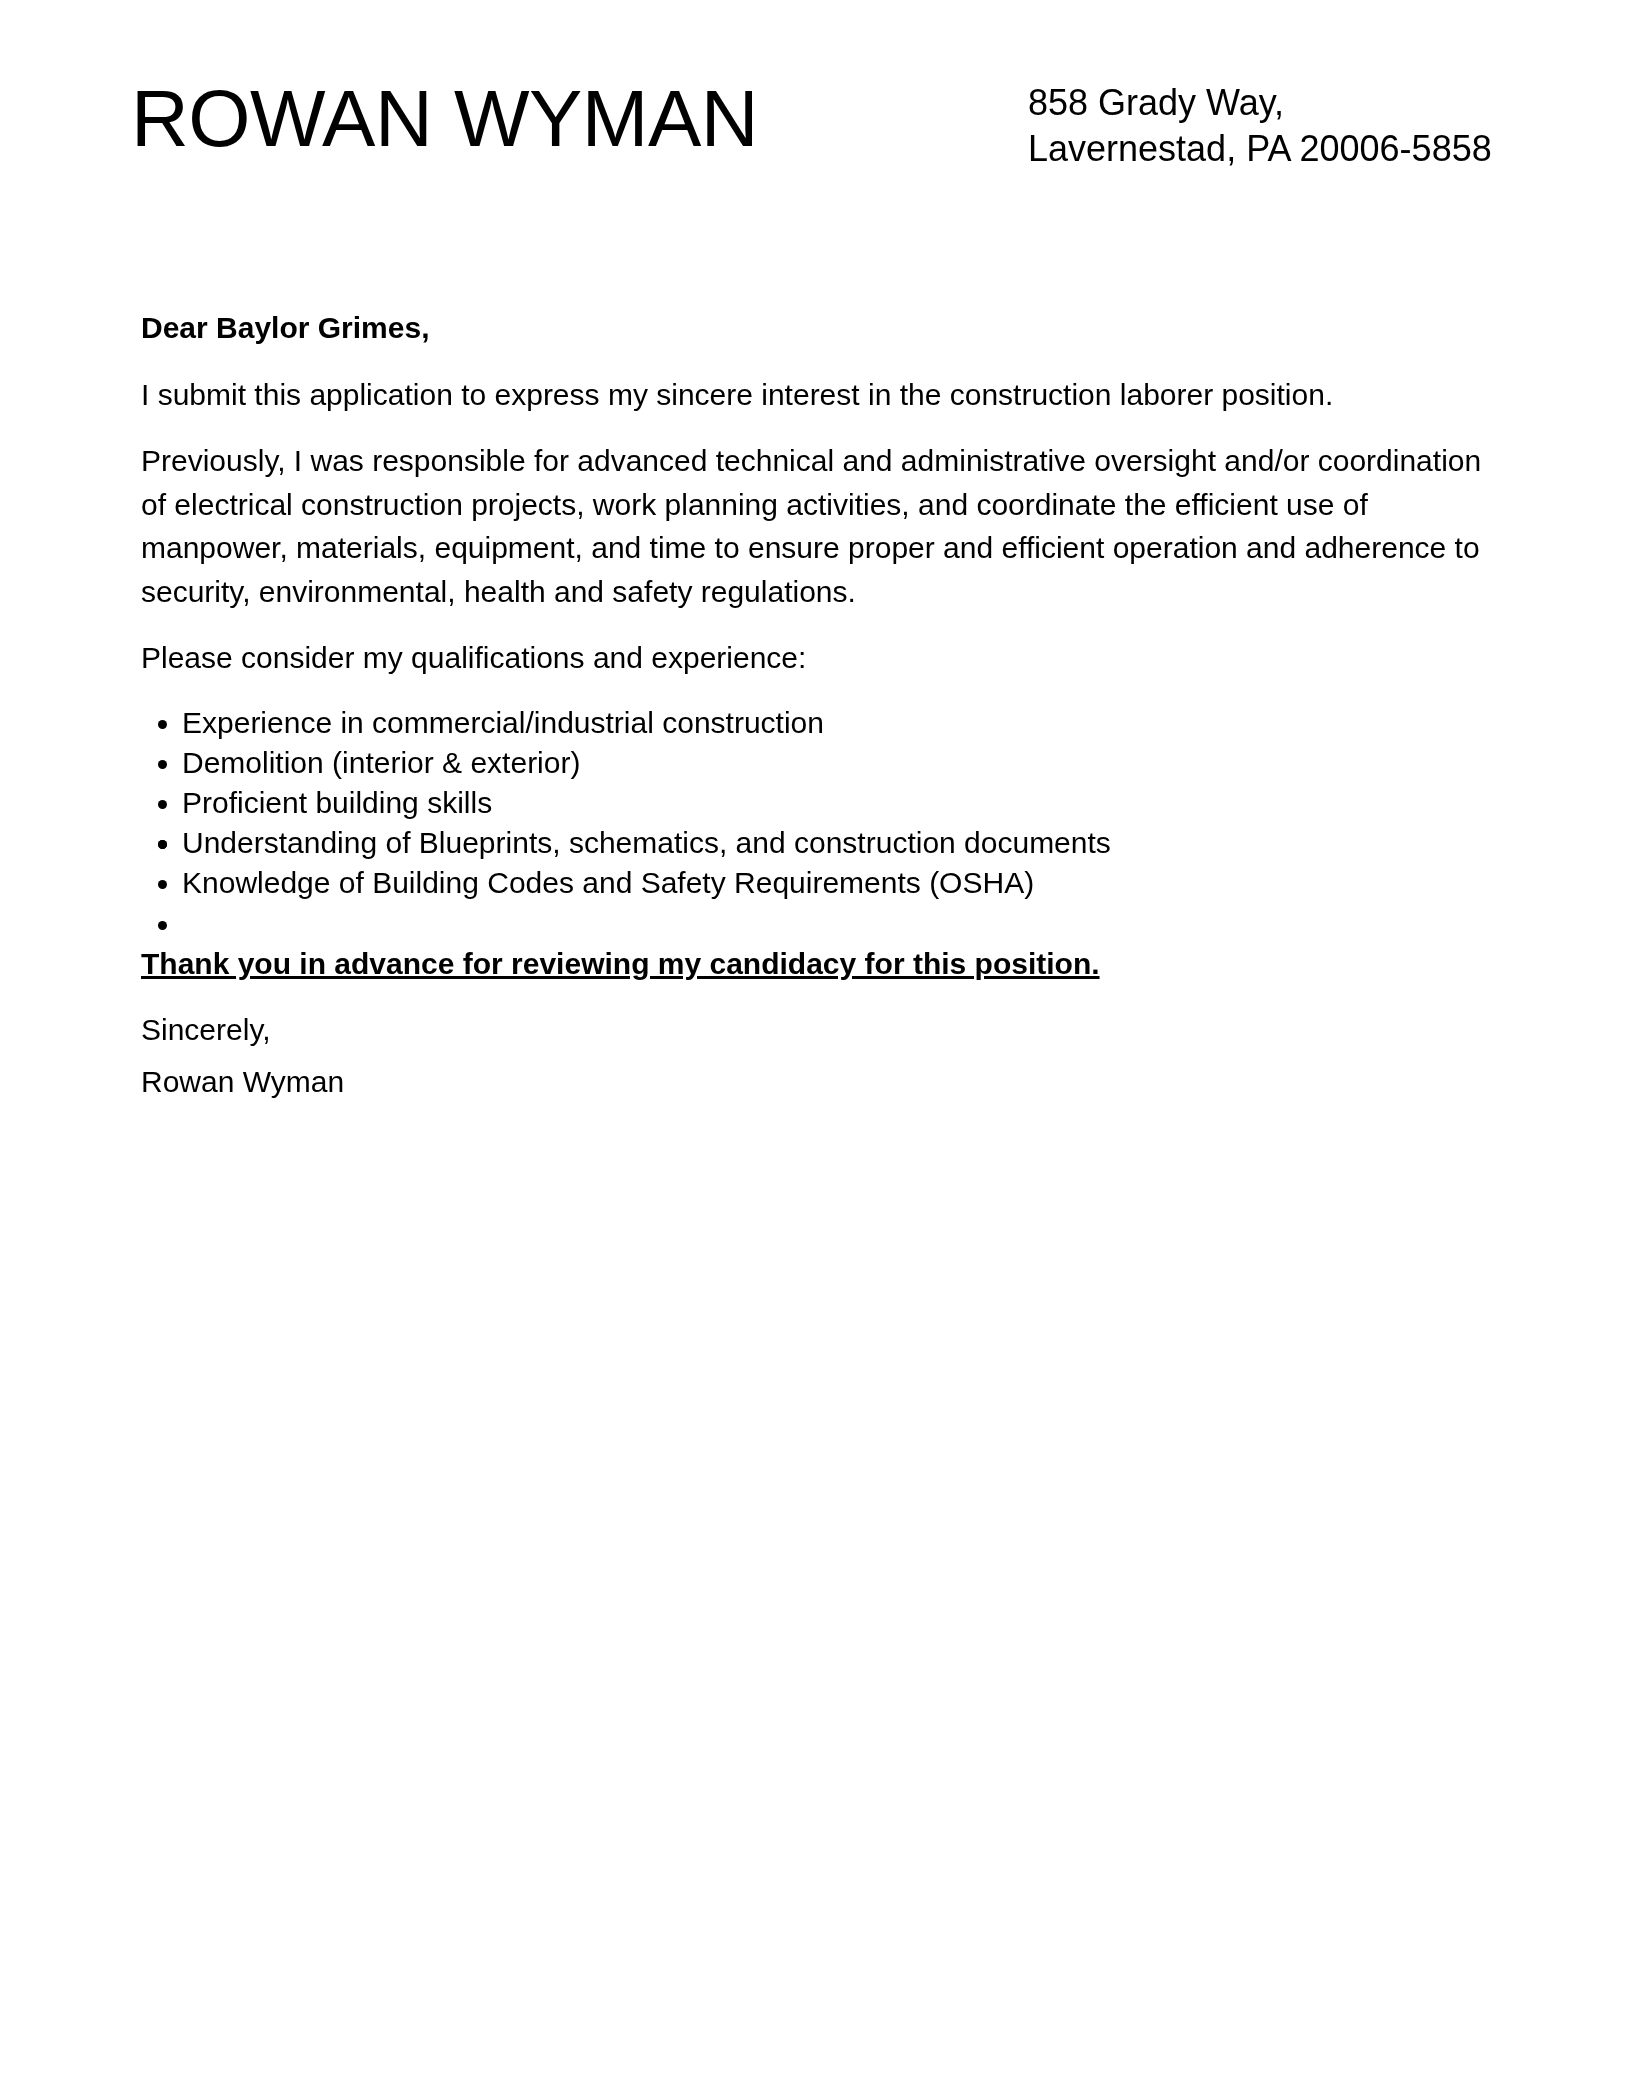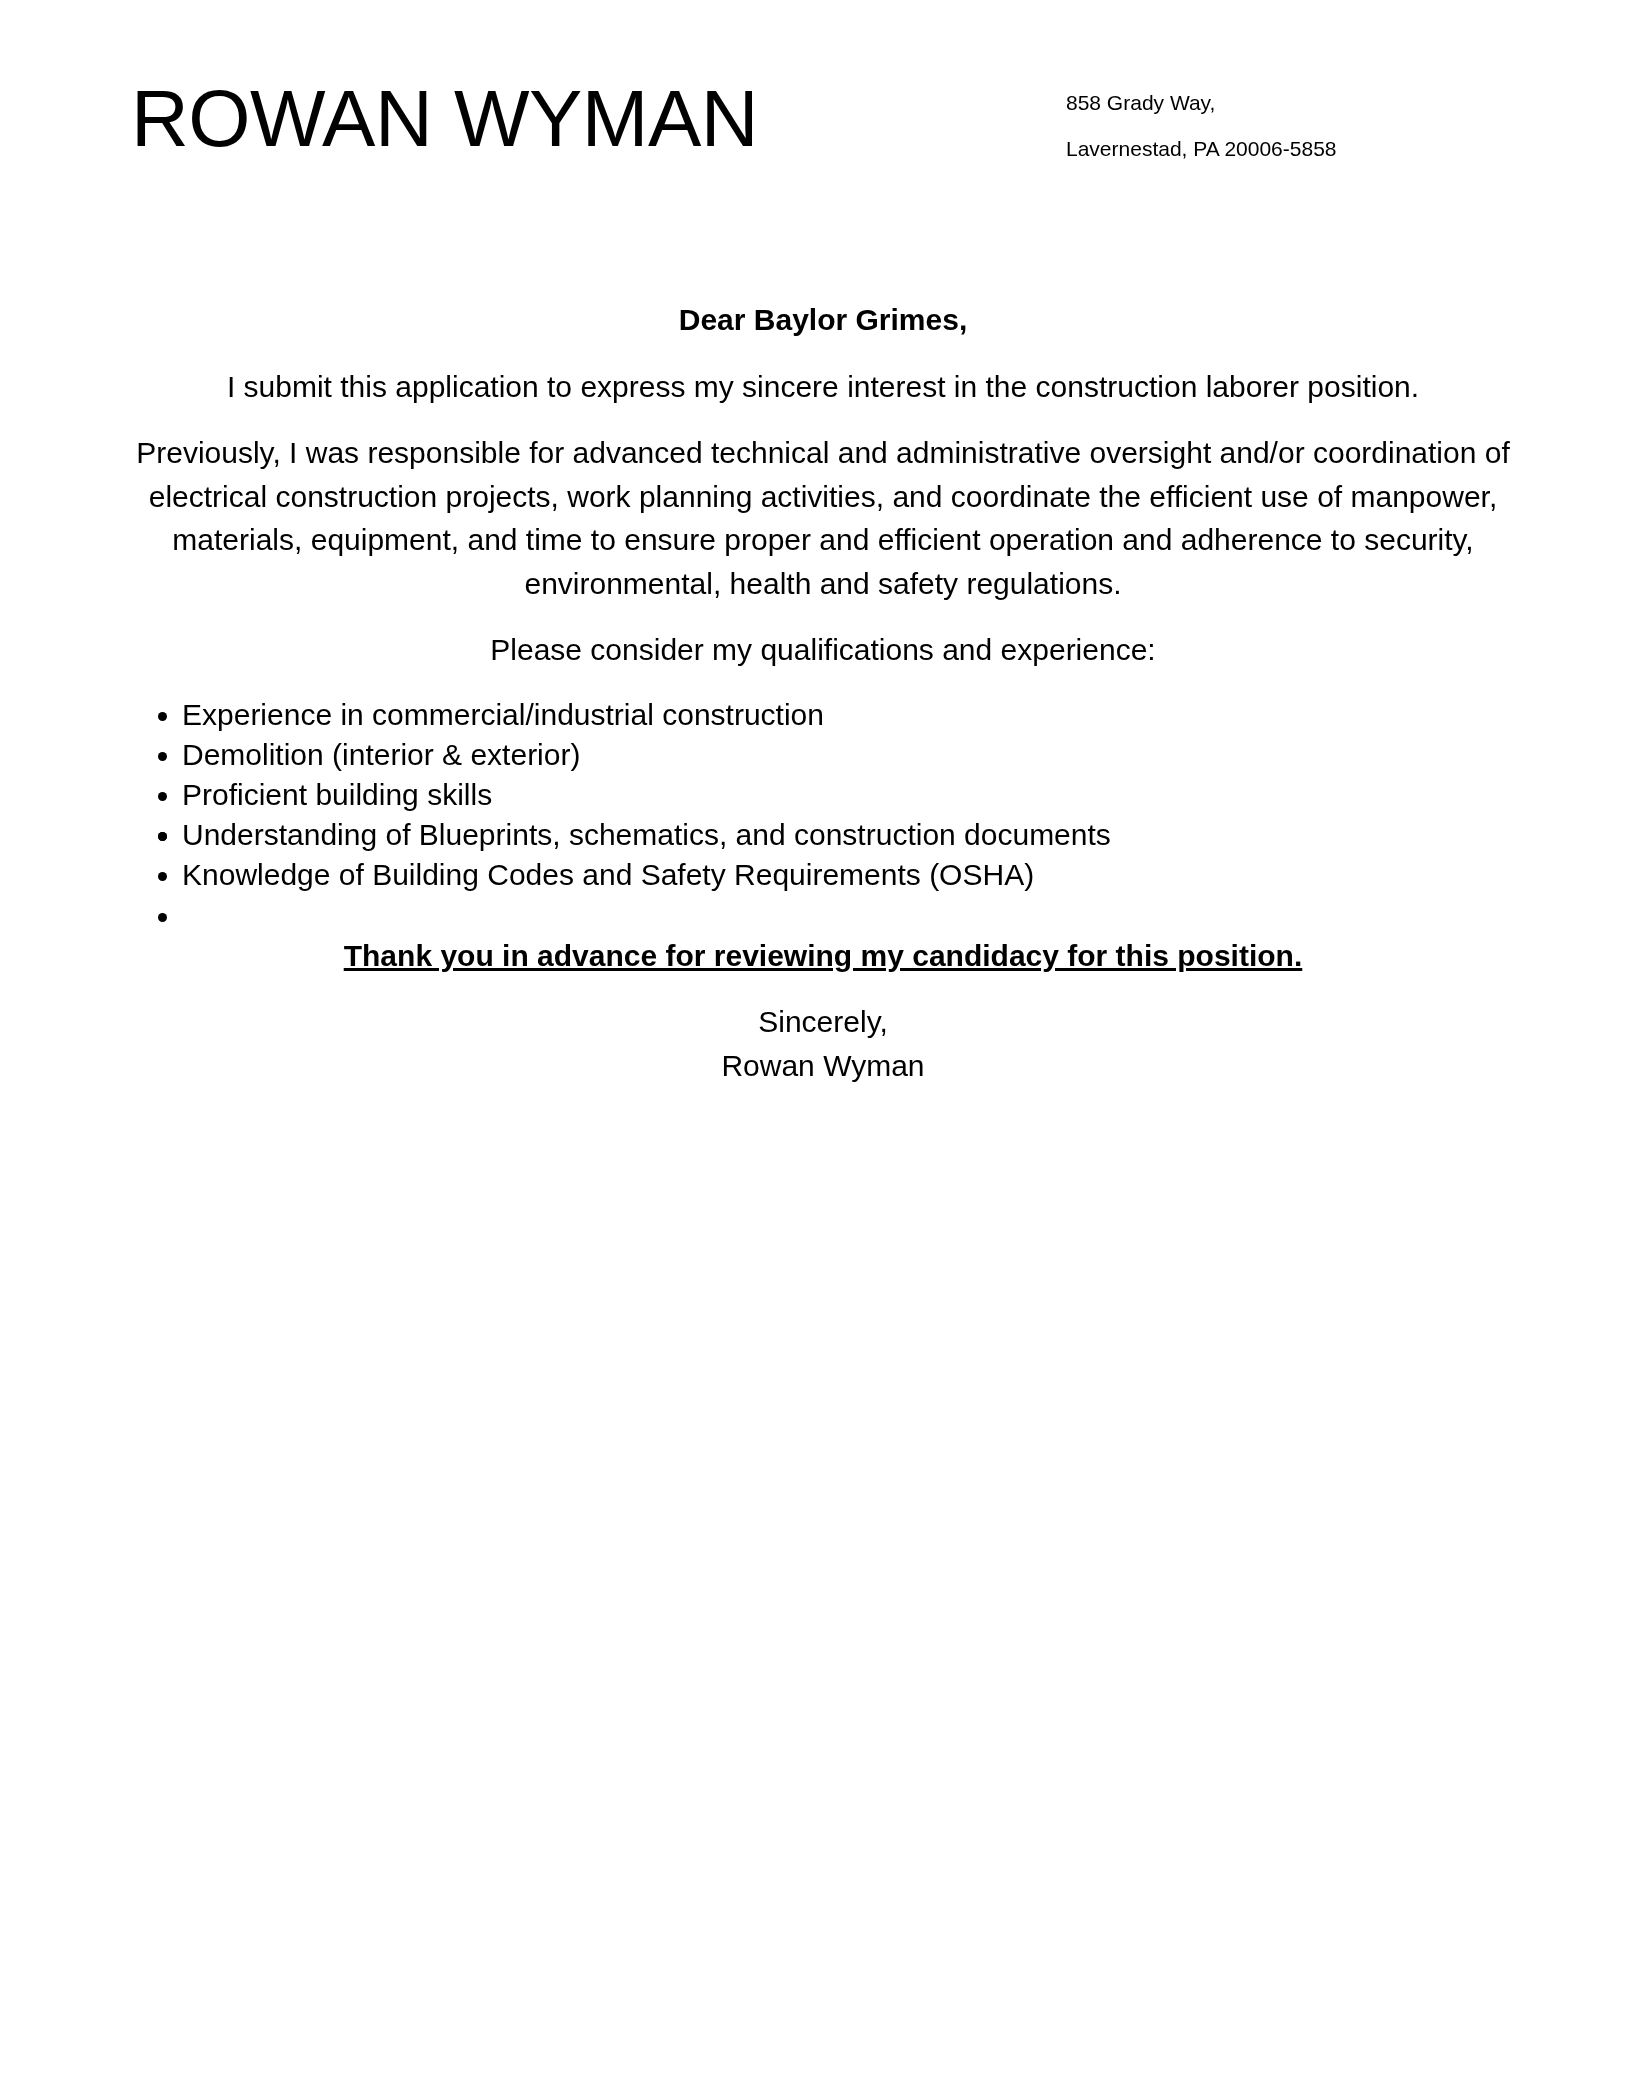--- a/index.html
+++ b/index.html
@@ -28,36 +28,36 @@
       top: 74px;
       font-size: 80px;
       line-height: 90px;
       font-weight: 400;
       letter-spacing: -0.5px;
       margin: 0;
       white-space: nowrap;
     }
     .address {
       position: absolute;
-      left: 1066px;
+      left: 1028px;
       top: 80px;
-      font-size: 21px;
+      font-size: 36px;
       line-height: 46px;
       white-space: nowrap;
     }
     .address div { margin: 0; }
     .letter {
       position: absolute;
       left: 133px;
       top: 298px;
       width: 1380px;
       font-size: 30px;
       line-height: 43.5px;
     }
-    .letter p { margin: 0; text-align: center; }
+    .letter p { margin: 8px; }
     .salutation { font-weight: 700; }
     .gap-sm { margin-top: 23px !important; }
     .gap-md { margin-top: 23px !important; }
     ul.quals {
       list-style: none;
       margin: 23px 0 0 0;
       padding: 0;
     }
     ul.quals li {
       position: relative;

